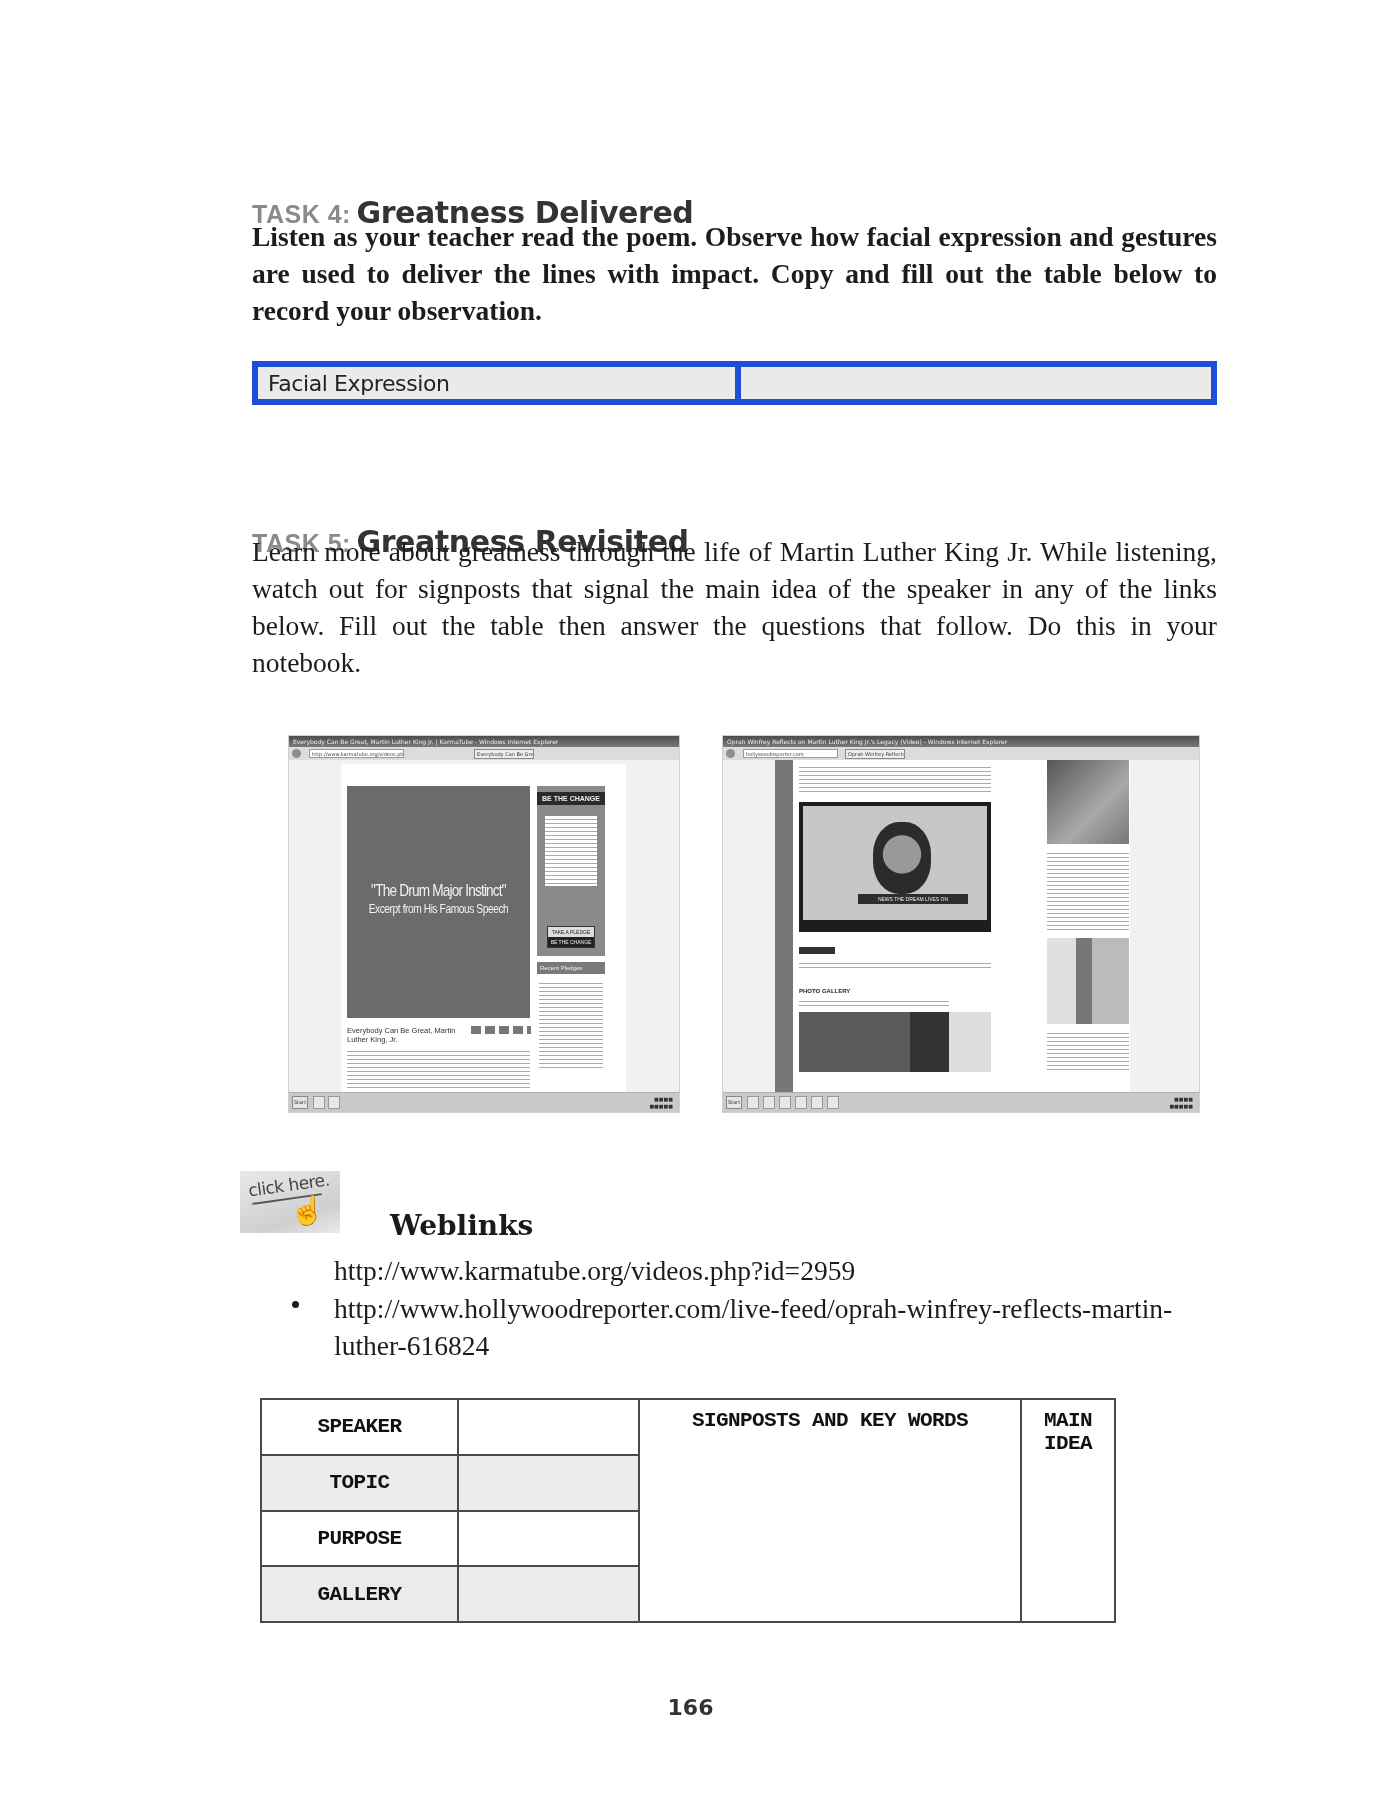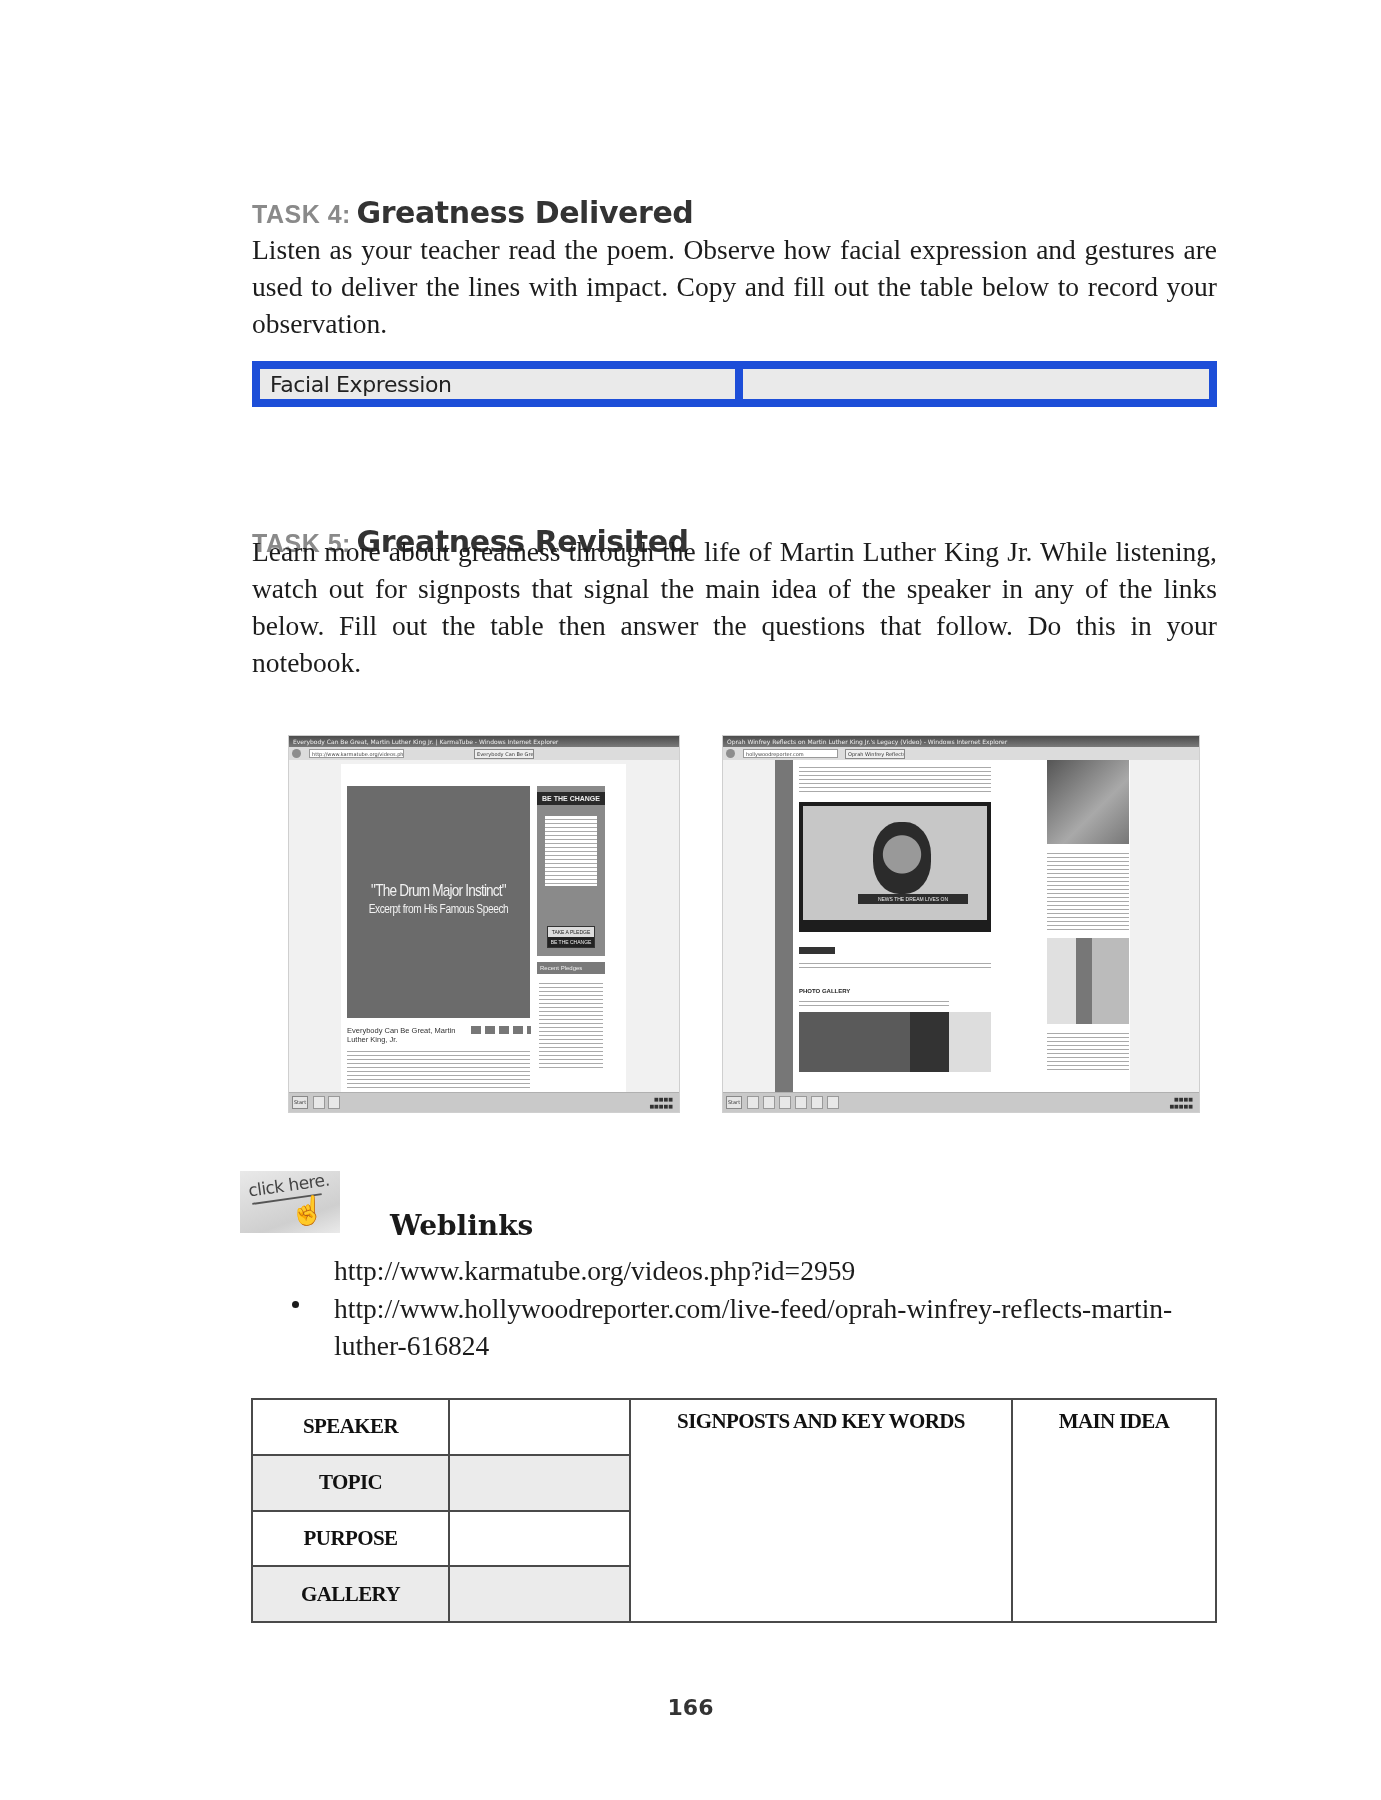--- a/index.html
+++ b/index.html
@@ -7,26 +7,26 @@
   body { position: relative; font-family: "DejaVu Serif", serif; color: #1e1e1e; overflow: hidden; }
 
   
   .task-heading { position: absolute; left: 252px; font-family: "DejaVu Sans", sans-serif; font-weight: bold; color: #3a3a3a; white-space: nowrap; margin-top: 37px; }
   .task-heading .task-label { color: #8a8a8a; font-family: "Liberation Sans", sans-serif; font-weight: 900; letter-spacing: 0.5px; font-size: 25px; }
   .task-heading .task-title { font-family: "DejaVu Sans", sans-serif; font-size: 30px; font-weight: bold; color: #333; letter-spacing: -0.4px; }
   #task4-heading { top: 158px; }
   #task5-heading { top: 487px; }
 
   .para { position: absolute; left: 252px; width: 965px; font-family: "Liberation Serif", serif; font-size: 27.5px; line-height: 37px; color: #1c1c1c; text-align: justify; }
-  #task4-para { top: 231px; }
+  #task4-para { top: 218px; font-weight: bold; }
   #task5-para { top: 533px; }
 
   
   .obs-table { position: absolute; left: 252px; top: 361px; width: 965px; border-collapse: collapse; font-family: "DejaVu Sans", sans-serif; }
-  .obs-table td { border: 8px solid #1d4ed8; height: 38px; font-size: 22px; padding: 0 10px; color: #222; letter-spacing: -0.4px; }
+  .obs-table td { border: 6px solid #1d4ed8; height: 38px; font-size: 22px; padding: 0 10px; color: #222; letter-spacing: -0.4px; }
   .obs-table tr:first-child td { background: #eaeaea; }
   .obs-table td.label { width: 483px; }
 
   
   .shot { position: absolute; top: 735px; height: 378px; background: #f1f1f1; overflow: hidden; border: 1px solid #cfcfcf; }
   #shot-left { left: 288px; width: 392px; }
   #shot-right { left: 722px; width: 478px; }
   .titlebar { position: absolute; left: 0; right: 0; top: 0; height: 11px; background: linear-gradient(#4c4c4c, #7a7a7a); color: #eee; font-size: 6px; line-height: 11px; padding-left: 4px; font-family: "DejaVu Sans", sans-serif; white-space: nowrap; overflow: hidden; }
   .addrbar { position: absolute; left: 0; right: 0; top: 11px; height: 13px; background: #dcdcdc; }
   .addrbar .back { position: absolute; left: 3px; top: 2px; width: 9px; height: 9px; border-radius: 50%; background: #8d8d8d; }
@@ -68,21 +68,21 @@
   .click-here .ch-text { position: absolute; left: 8px; top: 4px; font-family: "DejaVu Sans", sans-serif; font-size: 17px; color: #444; transform: rotate(-8deg); letter-spacing: -0.5px; }
   .click-here .ch-line { position: absolute; left: 12px; top: 27px; width: 70px; height: 2px; background: #555; transform: rotate(-8deg); }
   .click-here .ch-hand { position: absolute; left: 50px; top: 26px; font-size: 28px; color: #555; line-height: 1; }
   .weblinks-title { position: absolute; left: 342px; top: 1209px; font-family: "DejaVu Serif", serif; font-weight: bold; font-size: 28px; color: #1a1a1a; margin-left: 48px; }
   .link-item { position: absolute; left: 334px; width: 890px; font-family: "Liberation Serif", serif; font-size: 27.5px; line-height: 37px; color: #1c1c1c; }
   #link-1 { top: 1252px; }
   #link-2 { top: 1290px; }
   .bullet { position: absolute; left: 292px; top: 1301px; width: 7px; height: 7px; border-radius: 50%; background: #1c1c1c; }
 
   
-  .main-table { position: absolute; left: 251px; top: 1398px; width: 966px; height: 225px; border-collapse: collapse; font-family: Liberation Serif, serif; }
+  .main-table { position: absolute; left: 260px; top: 1398px; width: 856px; height: 225px; border-collapse: collapse; font-family: Liberation Mono, monospace; }
   .main-table td { border: 2px solid #4a4a4a; font-weight: bold; font-size: 21px; color: #111; text-align: center; letter-spacing: -0.6px; }
   .main-table td.rowlabel { width: 197px; height: 55px; }
   .main-table td.blank { width: 181px; }
   .main-table td.col-sign { width: 382px; vertical-align: top; padding-top: 9px; }
   .main-table td.col-main { vertical-align: top; padding-top: 9px; margin-top: 8px; }
   .main-table tr.shaded td.rowlabel, .main-table tr.shaded td.blank { background: #ebebeb; }
 
   .page-number { position: absolute; left: 0; width: 1381px; top: 1695px; text-align: center; font-family: "DejaVu Sans", sans-serif; font-weight: bold; font-size: 22px; color: #333; }
 </style>
 </head>

